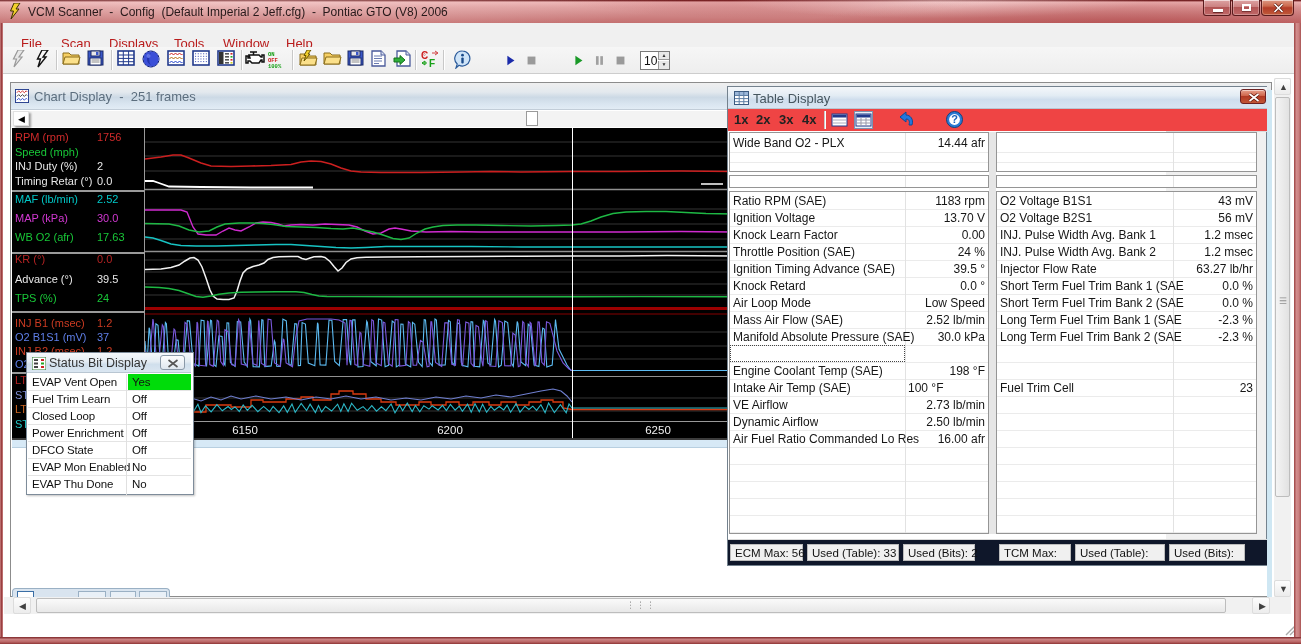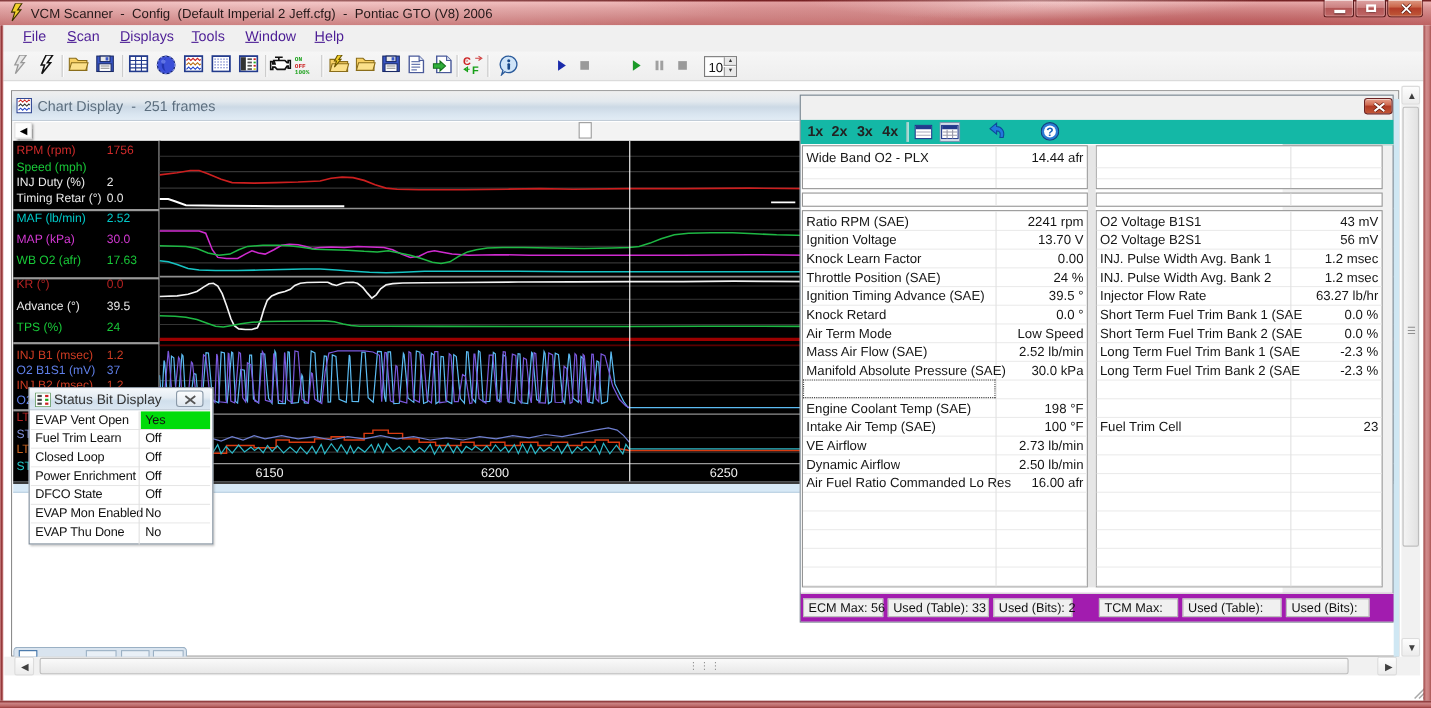--- a/index.html
+++ b/index.html
@@ -12,21 +12,21 @@
  radial-gradient(ellipse 600px 50px at 260px 2px, rgba(255,235,235,.35), rgba(255,235,235,0) 70%),
  radial-gradient(ellipse 300px 26px at 940px 0px, rgba(255,240,240,.5), rgba(255,240,240,0) 70%)}
 #title-ico{left:8px;top:3px;width:16px;height:17px}
 #title-text{left:28px;top:5px;font-size:12px;color:#27191a}
 .capbtn{position:absolute;top:0;height:16px;border:1px solid #5a1b1d;border-top:none;background:linear-gradient(180deg,#dda3a3 0%,#cc8181 45%,#b25555 50%,#c16868 100%);box-shadow:inset 0 1px 0 rgba(255,255,255,.45), inset 0 0 0 1px rgba(255,255,255,.28)}
 .capbtn.min{left:1203px;width:28px;border-radius:0 0 3px 3px}
 .capbtn.max{left:1232px;width:28px;border-radius:0 0 3px 3px}
 .capbtn.cls{left:1261px;width:33px;border-radius:0 0 4px 4px;background:linear-gradient(180deg,#dd9985 0%,#cc6a4e 40%,#b33c28 52%,#c05a3a 100%)}
 .glyph{position:absolute;color:#fff;font-weight:bold}
 #menubar{left:3px;top:23px;width:1291px;height:24px;background:#f0f0f0;border-bottom:1px solid #f0f0f0}
-.menu{position:absolute;top:2px;font-size:13px;color:#4c1d95}
+.menu{position:absolute;top:13px;font-size:13px;color:#b91c1c}
 .menu u{text-decoration:underline}
 #toolbar{left:3px;top:47px;width:1291px;height:26px;background:linear-gradient(180deg,#f6f6f6,#eeeeee)}
 #toolbar-line{left:3px;top:73px;width:1291px;height:1px;background:#cdcdcd}
 .tsep{position:absolute;top:3px;width:1px;height:20px;background:#c8c8c8;box-shadow:1px 0 0 #fff}
 .ticon{position:absolute;top:3px;width:20px;height:20px}
 
 #mdi{left:3px;top:74px;width:1291px;height:539px;background:#fff}
 
 #statusbar{left:3px;top:613px;width:1291px;height:24px;background:#f0f0f0;border-top:1px solid #e3e3e3}
 .sbox{position:absolute;top:4px;height:17px;border:1px solid #b9b9b9;background:#f0f0f0;font-size:11px;color:#111;padding:2px 0 0 5px;white-space:nowrap;overflow:hidden}
@@ -54,24 +54,24 @@
 .leg{position:absolute;left:3px;font-size:11px;white-space:nowrap}
 .leg .v{position:absolute;left:82px}
 .lsep{position:absolute;left:0;width:133px;height:2px;background:#9a9a9a}
 
 #ctabs{left:1px;top:505px;width:158px;height:9px;background:#d9e4ef;border:1px solid #9ab0c4;border-bottom:none;border-radius:4px 4px 0 0}
 
 #tablewin{left:727px;top:86px;width:540px;height:480px;background:#f0f0f0;border:1px solid #74828e}
 #ttitle{left:0;top:0;width:539px;height:22px;background:linear-gradient(180deg,#f4f7fa 0%,#e3ecf4 40%,#cfdeed 60%,#d8e5f1 100%);border-bottom:1px solid #b9c6d2}
 #ttitle .txt{position:absolute;left:25px;top:4px;font-size:13px;color:#46565f}
 #tclose{left:512px;top:2px;width:26px;height:15px;border:1px solid #6c2222;border-radius:3px;background:linear-gradient(180deg,#e8a08c 0%,#d06a50 42%,#b13a24 50%,#c25636 100%);box-shadow:inset 0 1px 0 rgba(255,255,255,.5)}
-#ttool{left:0;top:22px;width:539px;height:23px;background:#14b8a6;border-bottom:1px solid #dadada}
+#ttool{left:0;top:22px;width:539px;height:23px;background:#ef4444;border-bottom:1px solid #dadada}
 .zx{position:absolute;top:3px;font-size:13px;font-weight:bold;color:#222}
 #tbody{left:0;top:44px;width:438px;height:408px;background:#fff}
-#tstatus{left:0;top:452px;width:539px;height:26px;background:#a21caf;border-top:1px solid #d8d8d8}
+#tstatus{left:0;top:452px;width:539px;height:26px;background:#0f172a;border-top:1px solid #d8d8d8}
 .tbox{position:absolute;top:4px;height:17px;border:1px solid #bcbcbc;background:#f0f0f0;font-size:11.5px;color:#111;padding:2px 0 0 4px;white-space:nowrap}
 
 .grid{position:absolute;background:#fff;border:1px solid #959595}
 .cell{position:absolute;font-size:12px;color:#161616;white-space:nowrap;overflow:hidden}
 .rline{position:absolute;height:1px;background:#ebebeb}
 .vline{position:absolute;width:1px;background:#e2e2e2}
 
 #bitwin{left:26px;top:352px;width:168px;height:143px;background:#fff;border:1px solid #7e8c9a;box-shadow:1px 1px 2px rgba(0,0,0,.25)}
 #btitle{left:0;top:0;width:164px;height:20px;background:linear-gradient(180deg,#f5f8fb 0%,#e4ecf3 45%,#d0dfec 60%,#dae6f1 100%);border-bottom:1px solid #b9c6d2}
 #btitle .txt{position:absolute;left:22px;top:3px;font-size:12.5px;color:#333}
@@ -348,20 +348,28 @@
   <div class="abs" id="cbluestrip"></div>
   <div class="abs" id="ctabs">
    <span style="position:absolute;left:4px;top:2px;width:17px;height:7px;background:#fff;border:1px solid #3a6ea5"></span>
    <span style="position:absolute;left:65px;top:2px;width:28px;height:7px;background:#e9f0f7;border:1px solid #9ab0c4"></span>
    <span style="position:absolute;left:97px;top:2px;width:26px;height:7px;background:#e9f0f7;border:1px solid #9ab0c4"></span>
    <span style="position:absolute;left:126px;top:2px;width:28px;height:7px;background:#e9f0f7;border:1px solid #9ab0c4"></span>
   </div>
  </div>
 
  <div class="abs" id="tablewin">
+  <div class="abs" id="ttitle">
+   <svg style="position:absolute;left:6px;top:4px" width="15" height="14" viewBox="0 0 15 14">
+          <rect x="0" y="0" width="15" height="14" fill="#fff" stroke="#3b5a80" stroke-width="2"></rect>
+          <rect x="1" y="1" width="13" height="3" fill="#9ab6d8"></rect>
+          <path d="M5.2 1 V13 M9.8 1 V13 M1 4.5 H14 M1 7.6 H14 M1 10.7 H14" stroke="#5d7ea4" stroke-width="1"></path>
+        </svg>
+   <span class="txt">Table Display</span>
+  </div>
   <div class="abs" id="tclose">
         <svg style="position:absolute;left:7px;top:3px" width="12" height="9" viewBox="0 0 12 9">
           <path d="M1.5 1 L10.5 8 M10.5 1 L1.5 8" stroke="#5d1408" stroke-width="3.2"></path>
           <path d="M1.5 1 L10.5 8 M10.5 1 L1.5 8" stroke="#fff" stroke-width="1.8"></path>
         </svg>
       </div>
   <div class="abs" id="ttool">
    <span class="zx" style="left:6px">1x</span>
         <span class="zx" style="left:28px">2x</span>
         <span class="zx" style="left:51px">3x</span>
@@ -422,41 +430,41 @@
    <div class="rline" style="left:0;top:221px;width:258px"></div>
    <div class="rline" style="left:0;top:238px;width:258px"></div>
    <div class="rline" style="left:0;top:255px;width:258px"></div>
    <div class="rline" style="left:0;top:272px;width:258px"></div>
    <div class="rline" style="left:0;top:289px;width:258px"></div>
    <div class="rline" style="left:0;top:306px;width:258px"></div>
    <div class="rline" style="left:0;top:323px;width:258px"></div>
    <div class="rline" style="left:0;top:340px;width:258px"></div>
    <div class="vline" style="left:175px;top:0;height:341px"></div>
    <div class="cell" style="left:3px;top:2px">Ratio RPM (SAE)</div>
-   <div class="cell" style="left:178px;top:2px;width:77px;text-align:right">2241 rpm</div>
+   <div class="cell" style="left:178px;top:2px;width:77px;text-align:right">1183 rpm</div>
    <div class="cell" style="left:3px;top:19px">Ignition Voltage</div>
    <div class="cell" style="left:178px;top:19px;width:77px;text-align:right">13.70 V</div>
    <div class="cell" style="left:3px;top:36px">Knock Learn Factor</div>
    <div class="cell" style="left:178px;top:36px;width:77px;text-align:right">0.00</div>
    <div class="cell" style="left:3px;top:53px">Throttle Position (SAE)</div>
    <div class="cell" style="left:178px;top:53px;width:77px;text-align:right">24 %</div>
    <div class="cell" style="left:3px;top:70px">Ignition Timing Advance (SAE)</div>
    <div class="cell" style="left:178px;top:70px;width:77px;text-align:right">39.5 °</div>
    <div class="cell" style="left:3px;top:87px">Knock Retard</div>
    <div class="cell" style="left:178px;top:87px;width:77px;text-align:right">0.0 °</div>
-   <div class="cell" style="left:3px;top:104px">Air Term Mode</div>
+   <div class="cell" style="left:3px;top:104px">Air Loop Mode</div>
    <div class="cell" style="left:178px;top:104px;width:77px;text-align:right">Low Speed</div>
    <div class="cell" style="left:3px;top:121px">Mass Air Flow (SAE)</div>
    <div class="cell" style="left:178px;top:121px;width:77px;text-align:right">2.52 lb/min</div>
    <div class="cell" style="left:3px;top:138px">Manifold Absolute Pressure (SAE)</div>
    <div class="cell" style="left:178px;top:138px;width:77px;text-align:right">30.0 kPa</div>
    <div class="cell" style="left:3px;top:172px">Engine Coolant Temp (SAE)</div>
    <div class="cell" style="left:178px;top:172px;width:77px;text-align:right">198 °F</div>
    <div class="cell" style="left:3px;top:189px">Intake Air Temp (SAE)</div>
-   <div class="cell" style="left:178px;top:189px;width:77px;text-align:right">100 °F</div>
+   <div class="cell" style="left:178px;top:189px;width:77px;text-align:left">100 °F</div>
    <div class="cell" style="left:3px;top:206px">VE Airflow</div>
    <div class="cell" style="left:178px;top:206px;width:77px;text-align:right">2.73 lb/min</div>
    <div class="cell" style="left:3px;top:223px">Dynamic Airflow</div>
    <div class="cell" style="left:178px;top:223px;width:77px;text-align:right">2.50 lb/min</div>
    <div class="cell" style="left:3px;top:240px">Air Fuel Ratio Commanded Lo Res</div>
    <div class="cell" style="left:178px;top:240px;width:77px;text-align:right">16.00 afr</div>
    <div style="position:absolute;left:0px;top:153px;width:175px;height:17px;border:1px dotted #444"></div>
    </div>
    <div class="grid" style="left:268px;top:60px;width:261px;height:343px">
    <div class="rline" style="left:0;top:17px;width:259px"></div>

